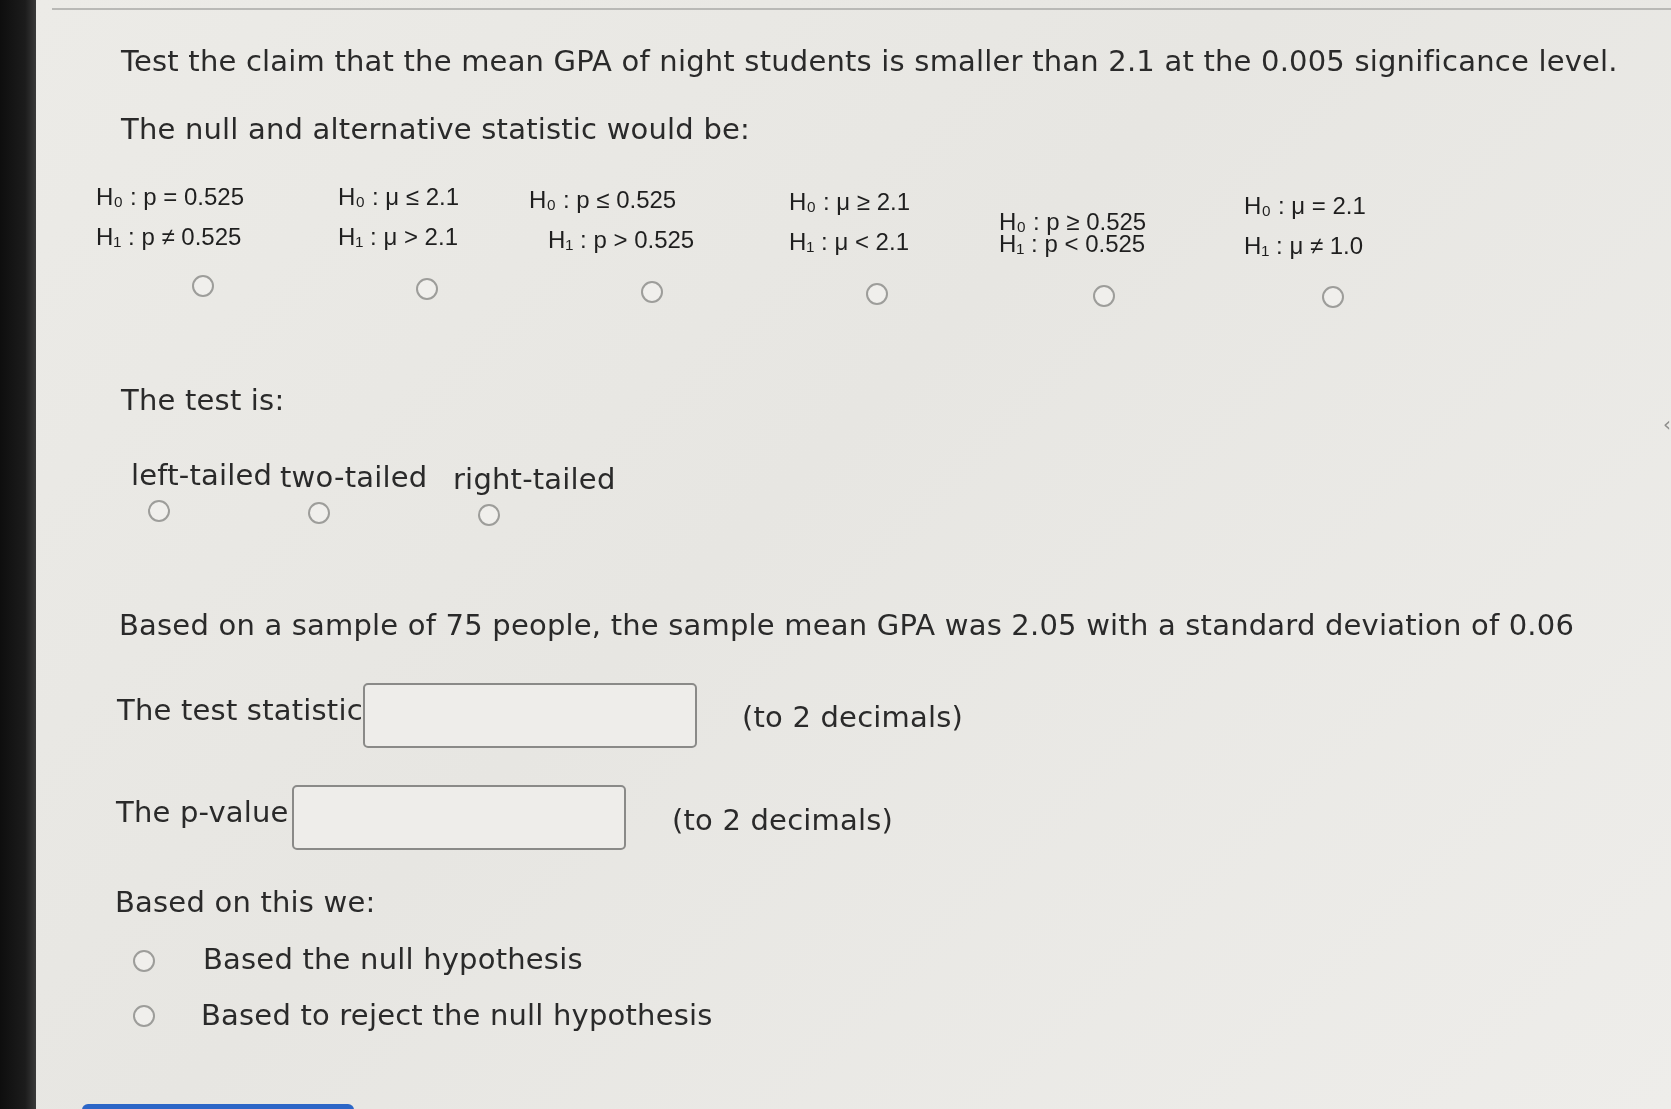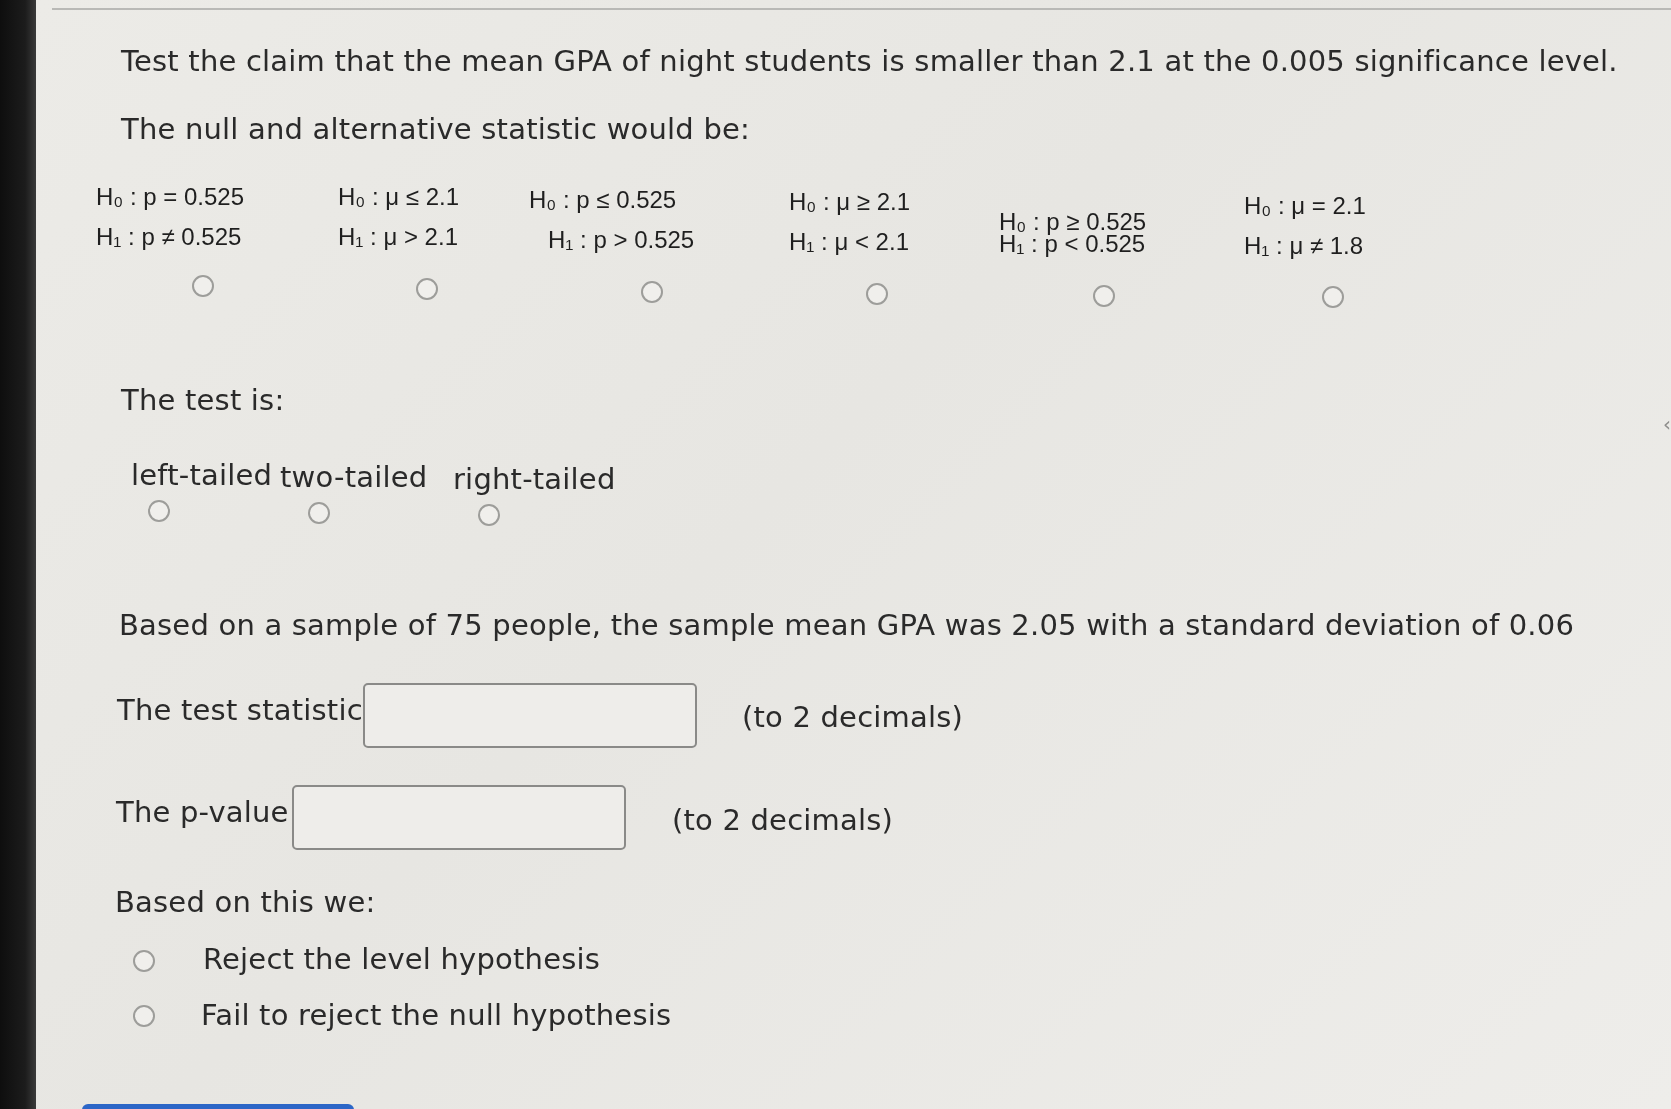--- a/index.html
+++ b/index.html
@@ -78,21 +78,21 @@
 
   <div class="math" style="left:789px; top:188px;">H₀ : μ ≥ 2.1</div>
   <div class="math" style="left:789px; top:228px;text-align:right;">H₁ : μ &lt; 2.1</div>
   <div class="radio" style="left:866px; top:283px;"></div>
 
   <div class="math" style="left:999px; top:208px;">H₀ : p ≥ 0.525</div>
   <div class="math" style="left:999px; top:230px;">H₁ : p &lt; 0.525</div>
   <div class="radio" style="left:1093px; top:285px;"></div>
 
   <div class="math" style="left:1244px; top:192px;">H₀ : μ = 2.1</div>
-  <div class="math" style="left:1244px; top:232px;">H₁ : μ ≠ 1.8</div>
+  <div class="math" style="left:1244px; top:232px;">H₁ : μ ≠ 1.0</div>
   <div class="radio" style="left:1322px; top:286px;"></div>
 </div>
 
 <div class="text" style="left:85px; top:383px;">The test is:</div>
 <div>
   <div class="text" style="left:95px; top:458px;">left-tailed</div>
   <div class="radio" style="left:148px; top:500px;"></div>
 
   <div class="text" style="left:244px; top:460px;">two-tailed</div>
   <div class="radio" style="left:308px; top:502px;"></div>
@@ -111,21 +111,21 @@
 
 <div class="text" style="left:80px; top:795px;">The p-value is:</div>
 <div class="input-box" style="left:292px; top:785px; width:334px; height:65px;">
   <input type="text" value="" style="">
 </div>
 <div class="text" style="left:636px; top:803px;">(to 2 decimals)</div>
 
 <div class="text" style="left:79px; top:885px;text-align:right;">Based on this we:</div>
 <div>
   <div class="radio" style="left:133px; top:950px;"></div>
-  <div class="text" style="left:167px; top:942px;">Reject the level hypothesis</div>
+  <div class="text" style="left:167px; top:942px;">Based the null hypothesis</div>
 
   <div class="radio" style="left:133px; top:1005px;"></div>
-  <div class="text" style="left:165px; top:998px;">Fail to reject the null hypothesis</div>
+  <div class="text" style="left:165px; top:998px;">Based to reject the null hypothesis</div>
 </div>
 
 <div class="submit-bar"></div>
 
 <div class="side-chevron">‹</div>
 
 </body></html>

